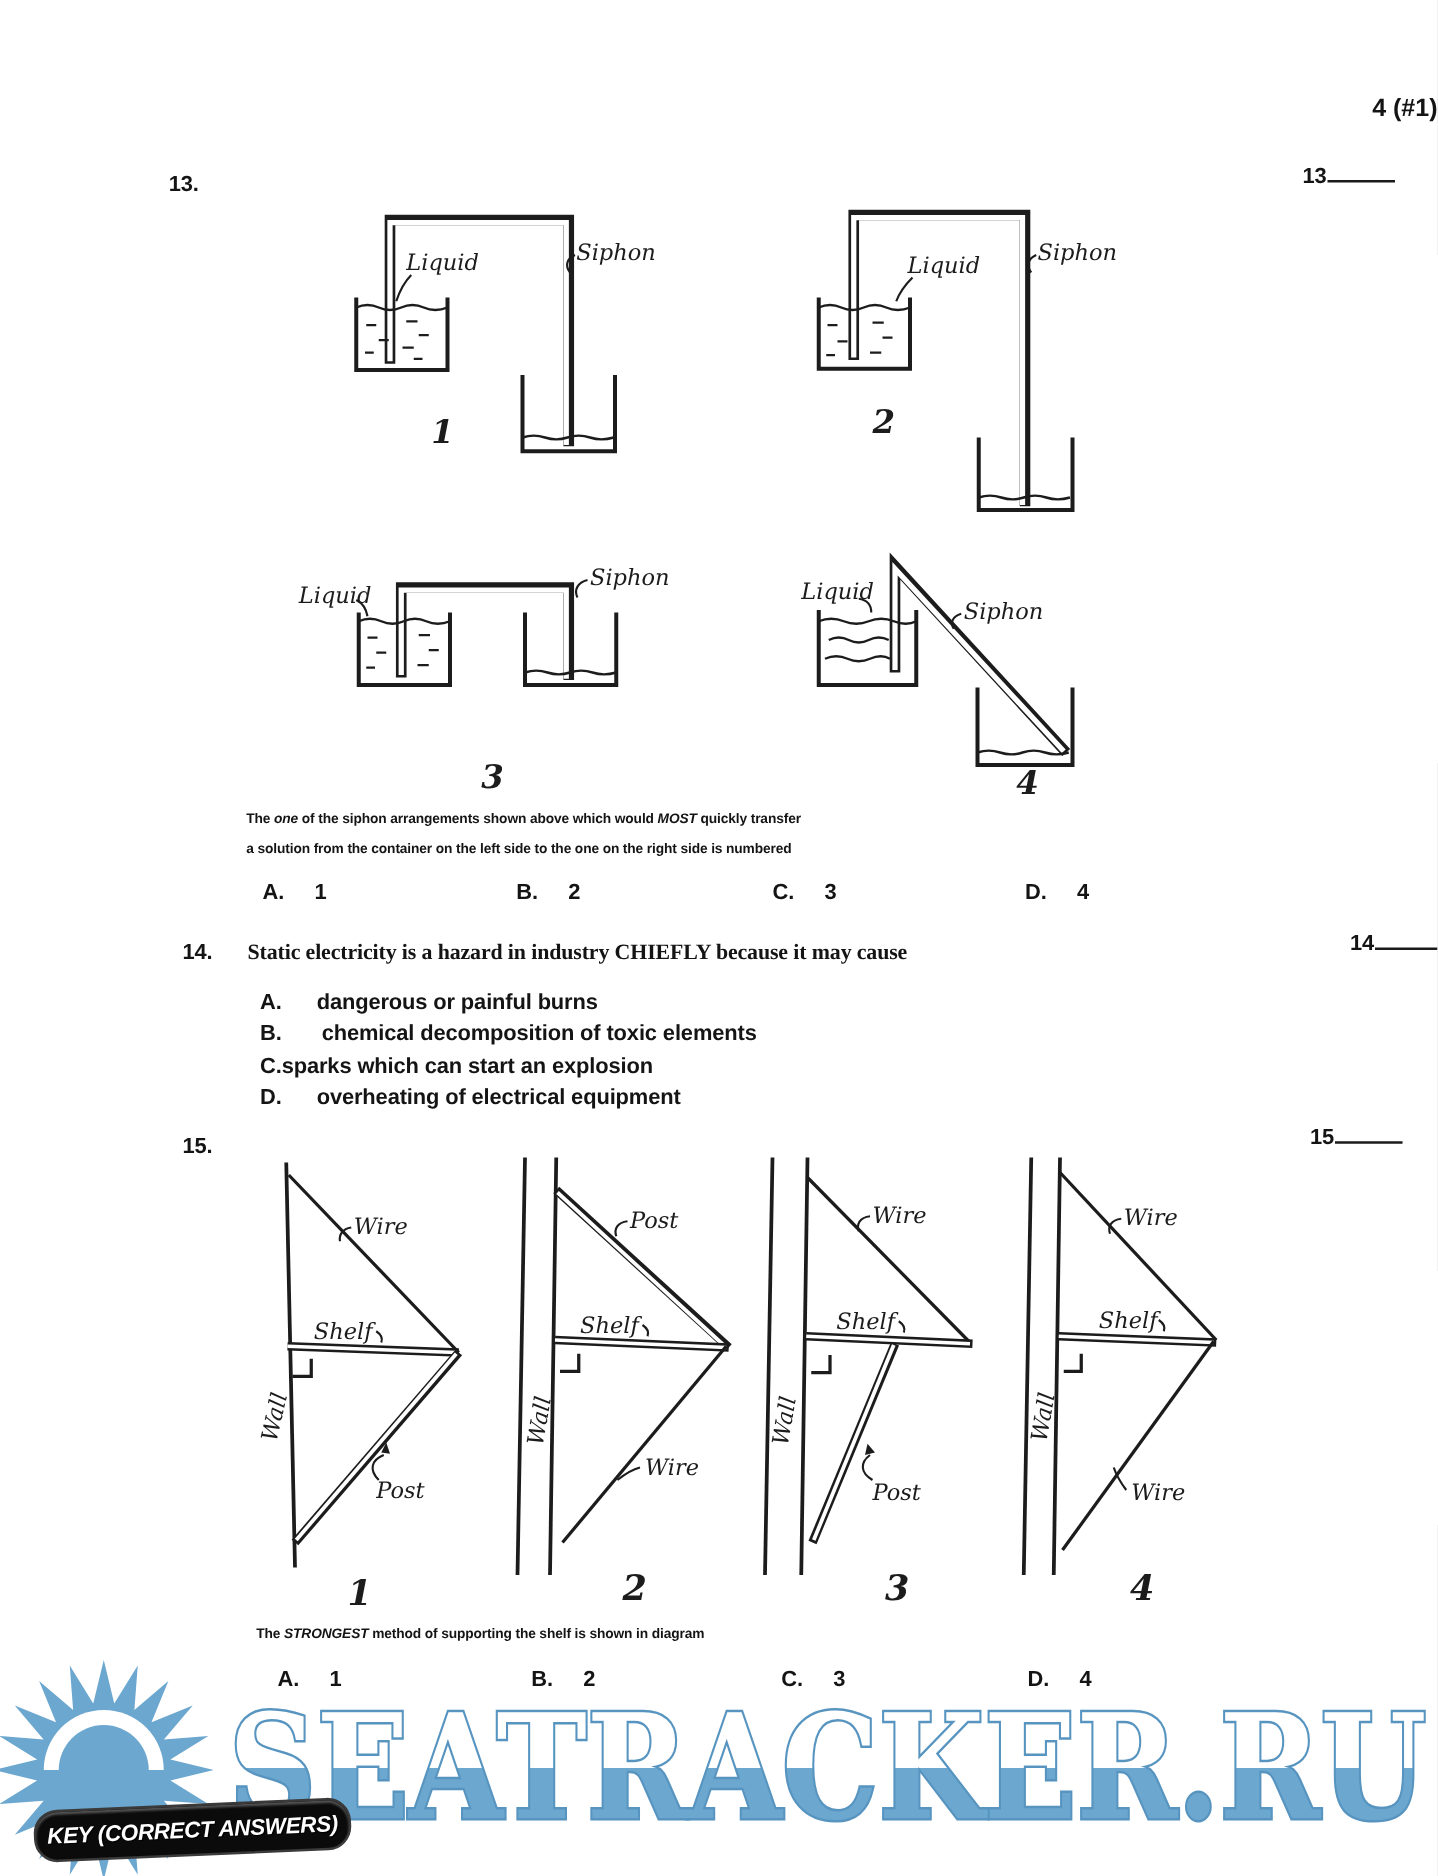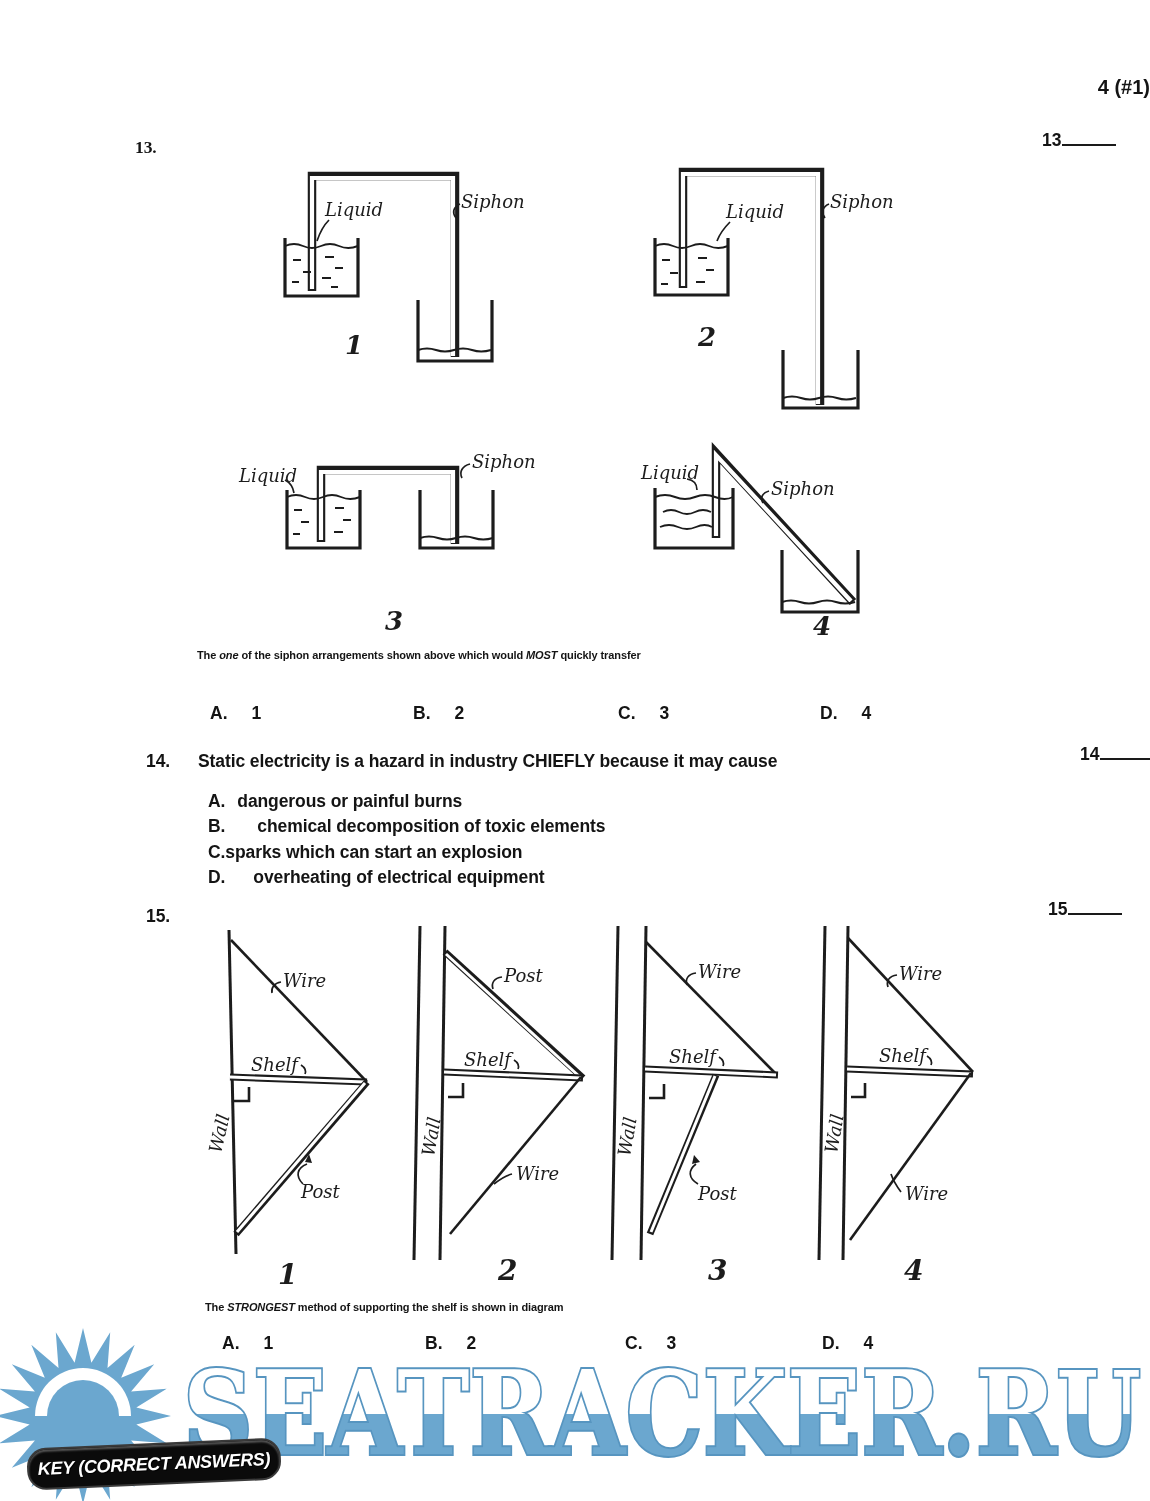--- a/index.html
+++ b/index.html
@@ -34,21 +34,21 @@
              text-shadow:1px 1px 0 #000;}
   .wm{z-index:7;}
 </style>
 </head>
 <body>
 
 <div id="page">
 
   <div class="hdr">4 (#1)</div>
 
-  <div class="txt" style="left:135px;top:137px;font-family:Liberation Serif, serif;">13.</div>
+  <div class="txt" style="left:135px;top:137px;">13.</div>
   <div class="txt" style="left:1042px;top:130px;"><span>13</span><span class="ansline"></span></div>
 
   <svg style="left:265px;top:160px;" width="240" height="212" viewBox="0 0 240 212">
     <path class="tube-o" d="M 47,131 L 47,16 L 190,16 L 190,197"></path>
     <path class="tube-i" d="M 47,129 L 47,18 L 188,18 L 188,196"></path>
     <path class="cont" d="M 20,78 L 20,136 L 93,136 L 93,78"></path>
     <path class="wavy" d="M 20,86 q 9,-4 18,0 t 18,0 t 18,0 t 19,0"></path>
     <path class="dash" d="M 28,100 h8 M 38,112 h8 M 27,122 h7 M 60,97 h9 M 70,108 h8 M 57,118 h9 M 66,127 h7"></path>
     <path class="cont" d="M 153,140 L 153,201 L 227,201 L 227,140"></path>
     <path class="wavy" d="M 153,190 q 9,-3 18,0 t 18,0 t 18,0 t 19,0"></path>
@@ -99,32 +99,33 @@
     <path class="wavy" d="M 147,167 q 9,-3 18,0 t 18,0 t 18,0 t 19,0"></path>
     <text class="hand" x="6" y="44">Liquid</text>
     <path class="lead" d="M 52,44 c 7,1 10,5 10,11"></path>
     <text class="hand" x="136" y="60">Siphon</text>
     <path class="lead" d="M 134,56 c -7,2 -9,7 -6,12"></path>
     <text class="num" x="178" y="200">4</text>
   </svg>
 
   <div class="para" style="left:197px;top:643px;width:810px;">
     <div><span>The </span><span class="it">one</span><span> of the siphon arrangements shown above which would </span><span class="it">MOST</span><span> quickly transfer</span></div>
+    <div>a solution from the container on the left side to the one on the right side is numbered</div>
   </div>
 
   <div class="opt" style="left:210px;top:703px;"><span>A.</span><span class="val">1</span></div>
   <div class="opt" style="left:413px;top:703px;"><span>B.</span><span class="val">2</span></div>
   <div class="opt" style="left:618px;top:703px;"><span>C.</span><span class="val">3</span></div>
   <div class="opt" style="left:820px;top:703px;"><span>D.</span><span class="val">4</span></div>
 
   <div class="txt" style="left:146px;top:751px;">14.</div>
-  <div class="txt" style="left:198px;top:751px;">Static electricity is a hazard in industry CHIEFLY because it may cause</div>
+  <div class="txt" style="left:198px;top:751px;font-family:Liberation Serif, serif;">Static electricity is a hazard in industry CHIEFLY because it may cause</div>
   <div class="txt" style="left:1048px;top:744px;margin-left:32px;"><span>14</span><span class="ansline"></span></div>
 
-  <div class="txt" style="left:208px;top:791px;"><span>A.</span><span style="margin-left:12px;">dangerous or painful burns</span></div>
+  <div class="txt" style="left:208px;top:791px;"><span>A.</span><span style="margin-left:28px;">dangerous or painful burns</span></div>
   <div class="txt" style="left:208px;top:816px;"><span>B.</span><span style="margin-left:32px;">chemical decomposition of toxic elements</span></div>
   <div class="txt" style="left:208px;top:842px;"><span>C.</span><span style="">sparks which can start an explosion</span></div>
   <div class="txt" style="left:208px;top:867px;"><span>D.</span><span style="margin-left:28px;">overheating of electrical equipment</span></div>
 
   <div class="txt" style="left:146px;top:906px;">15.</div>
   <div class="txt" style="left:1048px;top:899px;"><span>15</span><span class="ansline"></span></div>
 
   <svg style="left:205px;top:922px;" width="190" height="350" viewBox="0 0 190 350">
     <path class="wline" d="M 24,8 L 31,332"></path>
     <path class="mline" d="M 26,18 L 162,160"></path>

